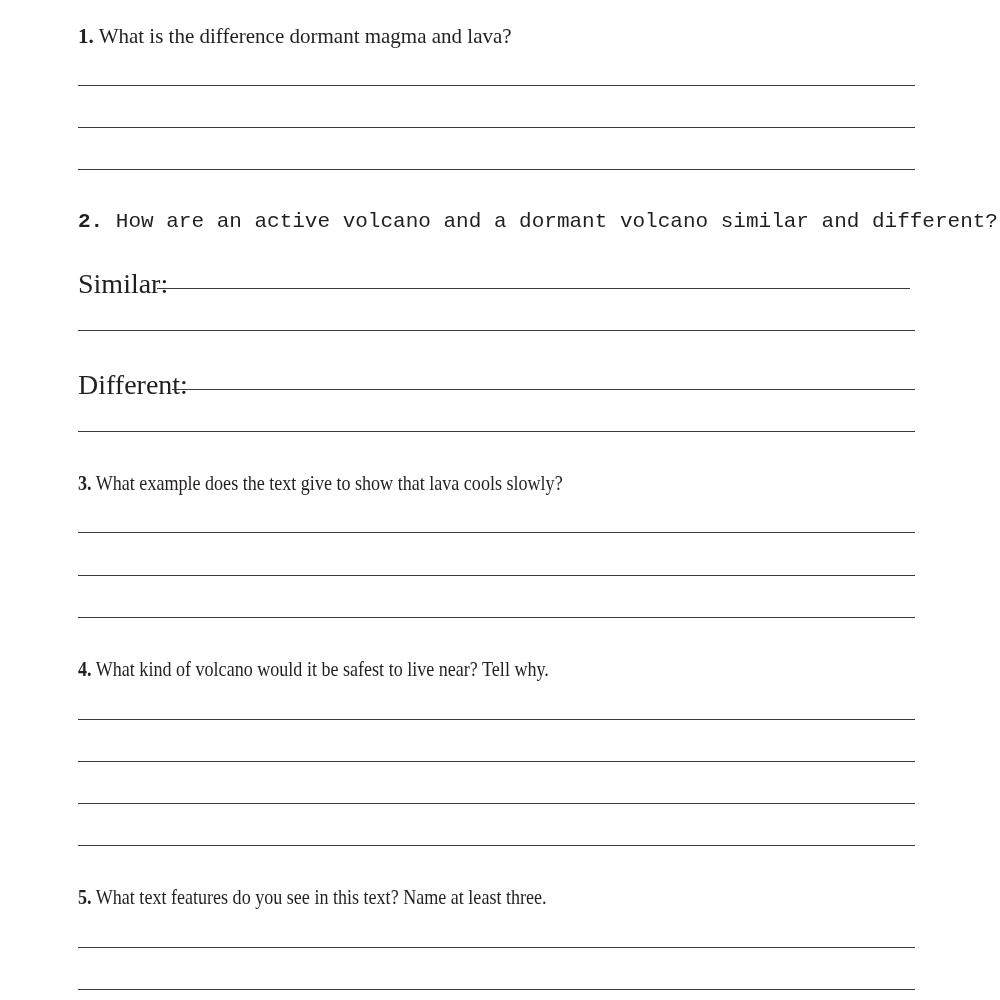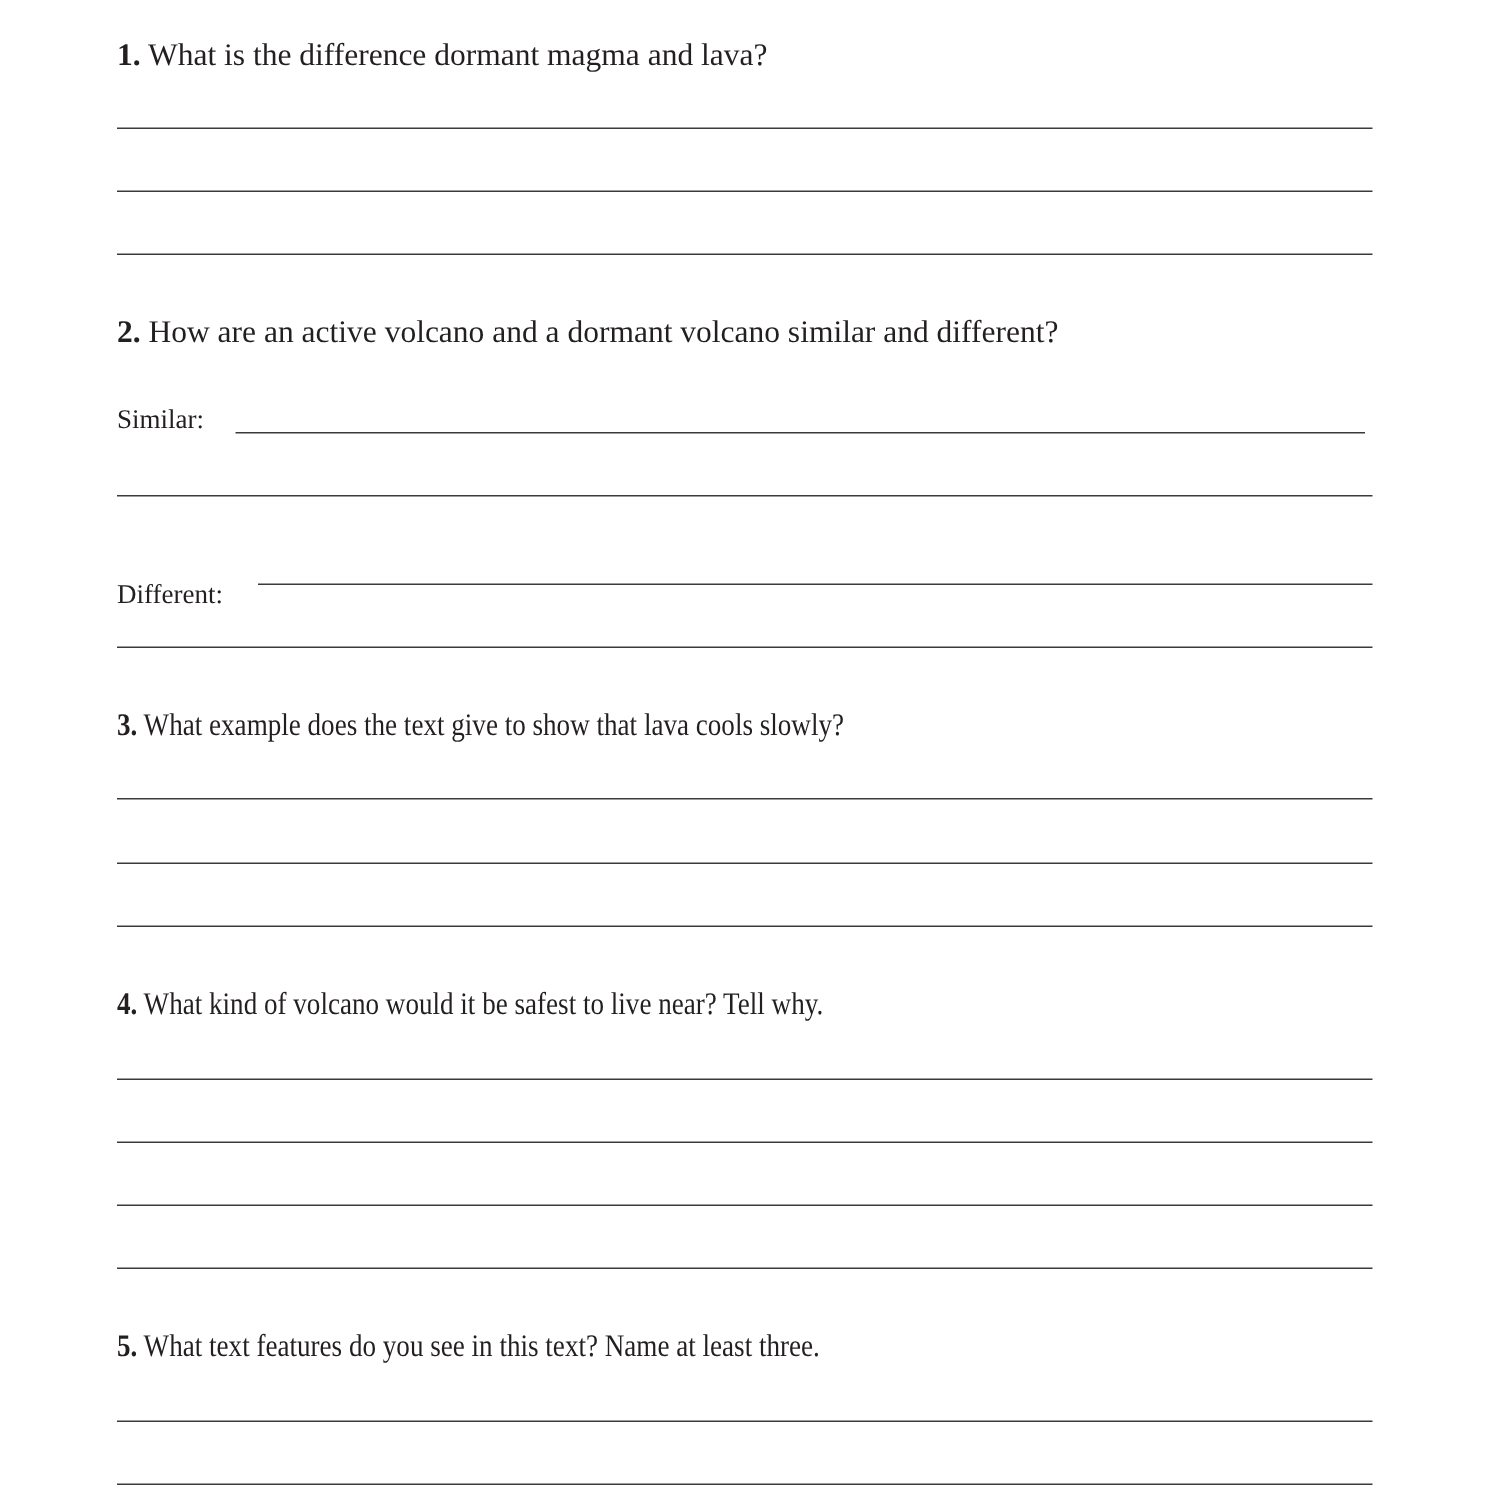--- a/index.html
+++ b/index.html
@@ -1,42 +1,42 @@
 <!DOCTYPE html>
 <html><head>
 <meta charset="utf-8">
 <style>
   html, body { margin:0; padding:0; background:#ffffff; }
   body { width:1000px; height:1000px; position:relative; overflow:hidden;
          font-family:"Liberation Serif", "DejaVu Serif", serif; color:#231f20; }
   .q { position:absolute; left:78px; font-size:21px; line-height:1; white-space:nowrap; transform-origin:left center; }
   .q b { font-weight:bold; }
   .line { position:absolute; left:78px; right:85px; height:0; border-top:1.5px solid #3a3a3a; }
-  .label { position:absolute; left:78px; font-size:18px; line-height:1; white-space:nowrap; }
+  .label { position:absolute; left:78px; font-size:28px; line-height:1; white-space:nowrap; }
   .cond { transform:scaleX(0.86); }
 </style>
 </head>
 <body>
 
 <div class="q" style="top:26px;">
   <b>1.</b>
   <span>What is the difference dormant magma and lava?</span>
 </div>
 <div class="line" style="top:85px;"></div>
 <div class="line" style="top:127px;"></div>
 <div class="line" style="top:169px;"></div>
 
-<div class="q" style="top:211px;">
+<div class="q" style="top:211px;font-family:Liberation Mono, monospace;">
   <b>2.</b>
   <span>How are an active volcano and a dormant volcano similar and different?</span>
 </div>
 <div class="label" style="top:270px;">Similar:</div>
 <div class="line" style="top:288px; left:157px; right:90px;"></div>
 <div class="line" style="top:330px;"></div>
-<div class="label" style="top:387px;">Different:</div>
+<div class="label" style="top:371px;">Different:</div>
 <div class="line" style="top:389px; left:172px;"></div>
 <div class="line" style="top:431px;"></div>
 
 <div class="q cond" style="top:473px;">
   <b>3.</b>
   <span>What example does the text give to show that lava cools slowly?</span>
 </div>
 <div class="line" style="top:532px;"></div>
 <div class="line" style="top:575px;"></div>
 <div class="line" style="top:617px;"></div>

